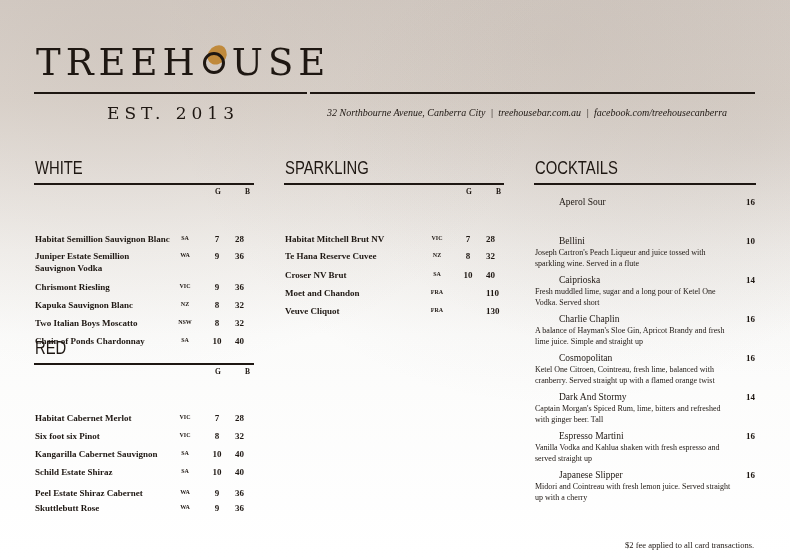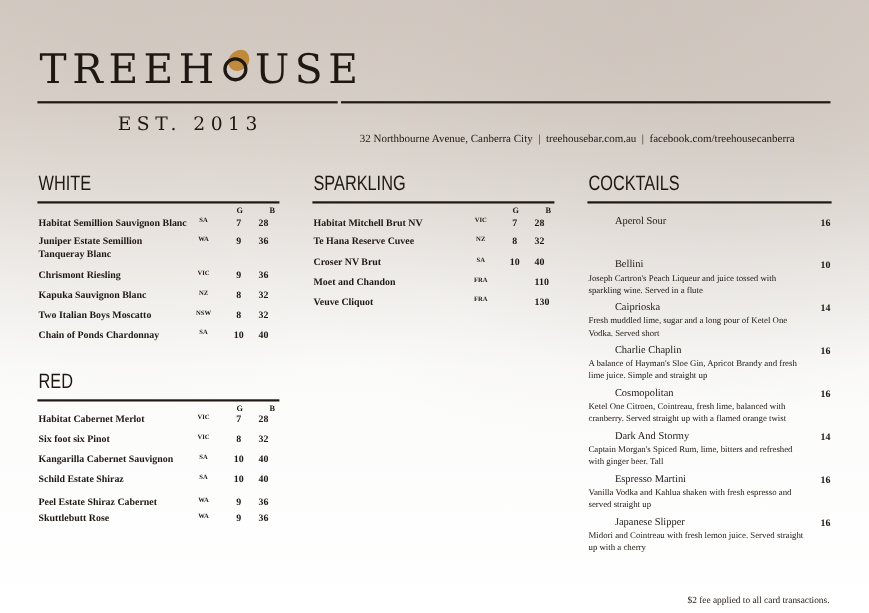--- a/index.html
+++ b/index.html
@@ -20,31 +20,31 @@
     position: absolute; left: 36px; top: 44px;
     font-family: "DejaVu Serif", serif; font-size: 37px; letter-spacing: 5px;
     color: #1e1712; line-height: 1; display: flex; align-items: center;
   }
   .logo .o-mark { position: relative; display: inline-block; width: 30px; height: 30px; margin: 0 1px; }
   .logo .o-mark .ring { position: absolute; left: 2px; top: 4px; width: 22px; height: 22px; border: 3px solid #1e1712; border-radius: 50%; box-sizing: border-box; }
   .logo .o-mark .leaf { position: absolute; left: 6px; top: -2px; width: 20px; height: 18px; background: #c08a3c; border-radius: 60% 40% 55% 45%; transform: rotate(-20deg); }
   .rule-left { position: absolute; left: 34px; top: 92px; width: 273px; height: 2px; background: #1e1712; }
   .rule-right { position: absolute; left: 310px; top: 92px; width: 445px; height: 2px; background: #1e1712; }
   .est { position: absolute; left: 107px; top: 103px; font-family: "DejaVu Serif", serif; font-size: 17px; letter-spacing: 5px; color: #1e1712; }
-  .contact { position: absolute; left: 327px; top: 121px; font-size: 10px; color: #1e1712; white-space: nowrap; }
+  .contact { position: absolute; left: 327px; top: 107px; font-size: 10px; color: #1e1712; white-space: nowrap; font-style: italic; }
   .contact .sep { margin: 0 5px; }
 
   .section-title {
     position: absolute; font-family: "Liberation Sans Narrow", "Liberation Sans", sans-serif;
     font-size: 19px; transform: scaleX(0.78); transform-origin: left; letter-spacing: 0px; color: #1e1712;
   }
   .section-rule { position: absolute; height: 2px; background: #1e1712; }
   .col-head { position: absolute; font-size: 7.5px; font-weight: bold; color: #1e1712; }
 
-  .wine-row { position: absolute; font-size: 9px; font-weight: bold; color: #1e1712; height: 14px; }
+  .wine-row { position: absolute; font-size: 9px; font-weight: bold; color: #1e1712; height: 14px; margin-top: 37px; }
   .wine-row .name { position: absolute; left: 0; top: 0; white-space: nowrap; }
   .wine-row .name2 { position: absolute; left: 0; top: 12px; white-space: nowrap; }
   .wine-row .region { position: absolute; top: 1px; font-size: 6px; font-weight: bold; text-align: center; width: 24px; }
   .wine-row .g { position: absolute; top: 0; width: 20px; text-align: center; }
   .wine-row .b { position: absolute; top: 0; width: 20px; text-align: left; }
 
   .cocktail { position: absolute; left: 535px; width: 220px; font-size: 8.5px; color: #1e1712; line-height: 11px; }
   .cocktail .cname { font-weight: normal; font-size: 9.5px; margin-left: 24px; }
   .cocktail .price { position: absolute; right: 0; top: 0; font-size: 9px; font-weight: bold; }
   .cocktail .cdesc { width: 200px; font-size: 8px; }
@@ -77,21 +77,21 @@
 
 <div id="white-list">
     <div class="wine-row" style="left: 35px; top: 197px; width: 225px;">
       <span class="name">Habitat Semillion Sauvignon Blanc</span>
       <span class="region" style="left:138px">SA</span>
       <span class="g" style="left:172px">7</span>
       <span class="b" style="left:200px">28</span>
     </div>
     <div class="wine-row" style="left: 35px; top: 214px; width: 225px;">
       <span class="name">Juniper Estate Semillion</span>
-      <span class="name2">Tanqueray Blanc</span>
+      <span class="name2">Sauvignon Vodka</span>
       <span class="region" style="left:138px">WA</span>
       <span class="g" style="left:172px">9</span>
       <span class="b" style="left:200px">36</span>
     </div>
     <div class="wine-row" style="left: 35px; top: 245px; width: 225px;">
       <span class="name">Chrismont Riesling</span>
       <span class="region" style="left:138px">VIC</span>
       <span class="g" style="left:172px">9</span>
       <span class="b" style="left:200px">36</span>
     </div>

